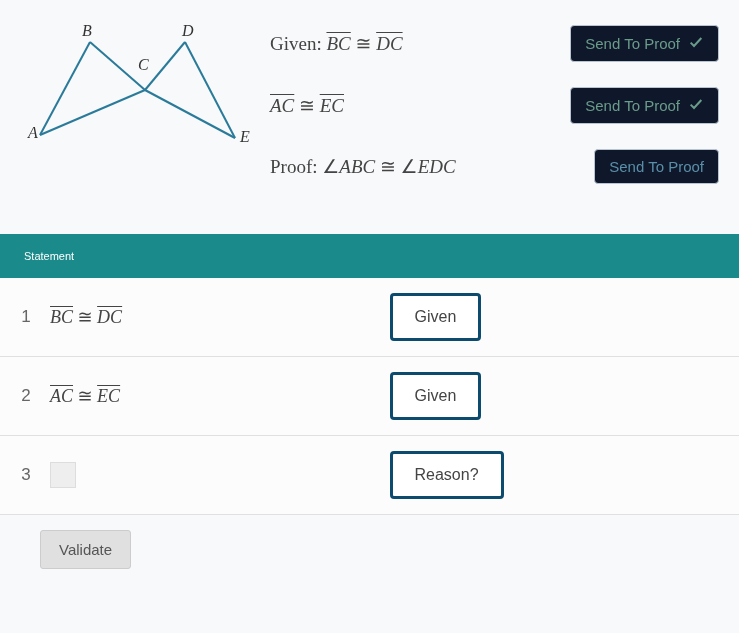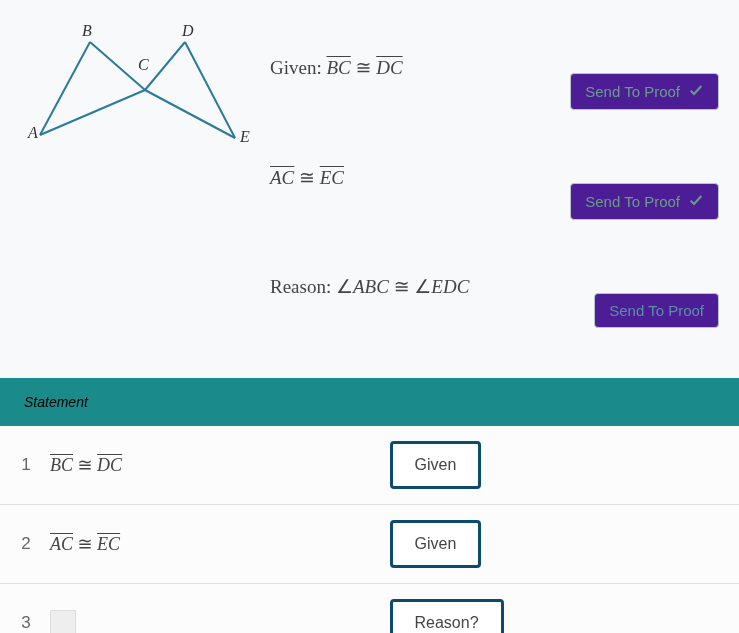--- a/index.html
+++ b/index.html
@@ -58,52 +58,50 @@
     }
     .overline {
       text-decoration: overline;
       font-style: italic;
     }
     .angle {
       font-style: italic;
     }
     .send-button {
       border: 1px solid #b8c5d0;
-      background: #4c1d95;
+      background: #0f172a;
       color: #5a8fa8;
       padding: 8px 14px;
       border-radius: 4px;
       font-size: 15px;
       cursor: pointer;
       display: flex;
       align-items: center;
       gap: 8px;
       white-space: nowrap;
-      margin-top: 48px;
     }
     .send-button.sent {
       color: #6a9c8a;
     }
     .check-icon svg {
       width: 16px;
       height: 16px;
       stroke: #6a9c8a;
       stroke-width: 3;
       fill: none;
     }
     .proof-table {
       margin-top: 30px;
       width: 100%;
     }
     .table-header {
       display: flex;
       background: #1a8a8a;
-      color: #000000;
-      font-size: 14px;
-      font-style: italic;
+      color: #ffffff;
+      font-size: 11px;
     }
     .table-header .col-statement {
       flex: 0 0 50%;
       padding: 16px 24px;
     }
     .table-header .col-reason {
       flex: 0 0 50%;
       padding: 16px 24px;
     }
     .table-row {
@@ -201,21 +199,21 @@
       <button class="send-button sent">
         <span>Send To Proof</span>
         <span class="check-icon"><svg viewBox="0 0 24 24">
               <polyline points="4,13 9,18 20,6"></polyline>
             </svg></span>
       </button>
     </div>
 
     <div class="given-row">
       <span class="given-text">
-        <span>Reason: </span>∠<span class="angle">ABC</span> ≅ ∠<span class="angle">EDC</span>
+        <span>Proof: </span>∠<span class="angle">ABC</span> ≅ ∠<span class="angle">EDC</span>
       </span>
       <button class="send-button">
         <span>Send To Proof</span>
       </button>
     </div>
   </div>
 </div>
 
 <div class="proof-table">
   <div class="table-header">
@@ -245,13 +243,16 @@
   <div class="table-row">
     <div class="col-num">3</div>
     <div class="col-statement-body">
       <span class="empty-statement"></span>
     </div>
     <div class="col-reason-body">
       <button class="reason-button">Reason?</button>
     </div>
   </div>
 
+  <div class="validate-row">
+    <button class="validate-button">Validate</button>
+  </div>
 </div>
 
 </body></html>

